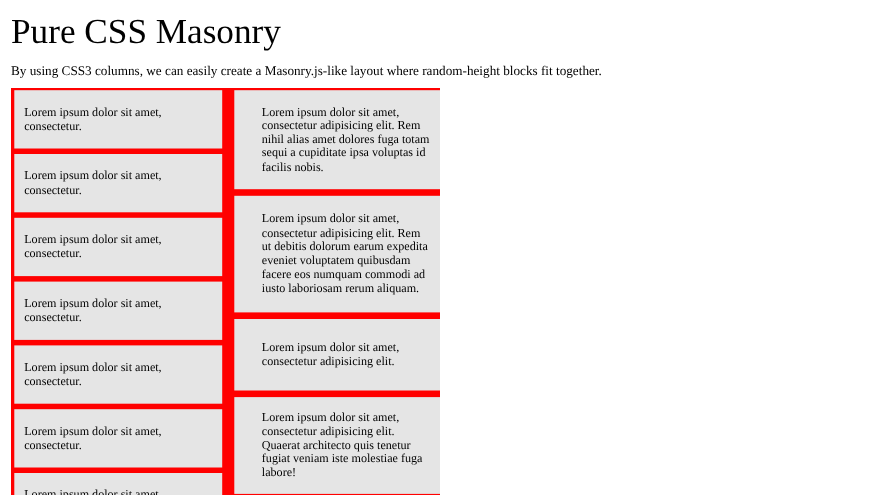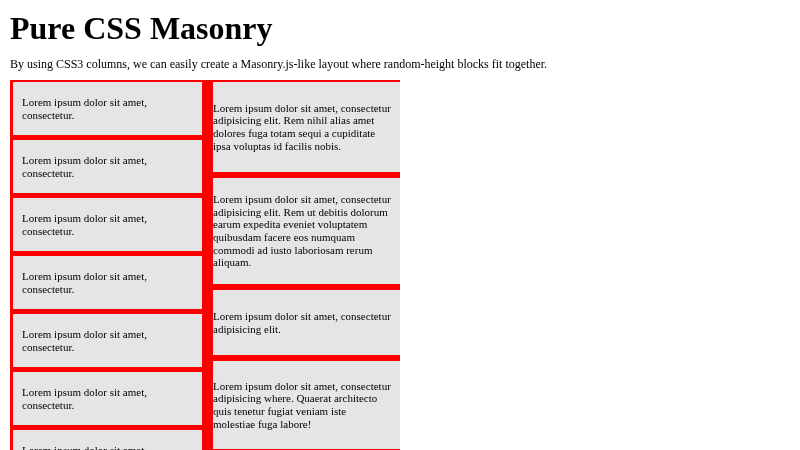--- a/index.html
+++ b/index.html
@@ -1,25 +1,25 @@
 <!DOCTYPE html>
 <html><head>
 <meta charset="utf-8">
 <style>
   html, body { margin:0; padding:0; background:#ffffff; }
   body { width:800px; height:450px; overflow:hidden; font-family:"Liberation Serif", serif; color:#000; position:relative; }
-  h1 { position:absolute; left:10px; top:8px; margin:0; font-size:32px; font-weight:bold; line-height:40px; }
+  h1 { position:absolute; left:10px; top:8px; margin:0; font-size:32px; font-weight:normal; line-height:40px; }
   .intro { position:absolute; left:10px; top:56px; margin:0; font-size:12px; line-height:16px;text-align:center; }
   .wall { position:absolute; left:10px; top:80px; width:390px; height:380px; background:#ff0000; overflow:hidden; }
   .col { position:absolute; top:2px; }
   .col.left { left:3px; width:189px; }
   .col.right { left:203px; width:187px; }
   .brick { background:#e5e5e5; box-sizing:border-box; font-size:11px; line-height:12.6px; display:flex; align-items:center; }
   .col.left .brick { height:53px; margin-bottom:5px; padding:0 9px; }
-  .col.right .brick { margin-bottom:6px; padding:0 9px 0 0; }
+  .col.right .brick { margin-bottom:6px; padding:0 9px 0 25px; }
 </style>
 </head>
 <body>
 
 <h1>Pure CSS Masonry</h1>
 <p class="intro">By using CSS3 columns, we can easily create a Masonry.js-like layout where random-height blocks fit together.</p>
 
 <div class="wall">
   <div class="col left">
     <div class="brick">Lorem ipsum dolor sit amet, consectetur.</div>
@@ -27,15 +27,15 @@
     <div class="brick">Lorem ipsum dolor sit amet, consectetur.</div>
     <div class="brick">Lorem ipsum dolor sit amet, consectetur.</div>
     <div class="brick">Lorem ipsum dolor sit amet, consectetur.</div>
     <div class="brick">Lorem ipsum dolor sit amet, consectetur.</div>
     <div class="brick">Lorem ipsum dolor sit amet, consectetur.</div>
   </div>
   <div class="col right">
     <div class="brick" style="height:90px">Lorem ipsum dolor sit amet, consectetur adipisicing elit. Rem nihil alias amet dolores fuga totam sequi a cupiditate ipsa voluptas id facilis nobis.</div>
     <div class="brick" style="height:106px">Lorem ipsum dolor sit amet, consectetur adipisicing elit. Rem ut debitis dolorum earum expedita eveniet voluptatem quibusdam facere eos numquam commodi ad iusto laboriosam rerum aliquam.</div>
     <div class="brick" style="height:65px">Lorem ipsum dolor sit amet, consectetur adipisicing elit.</div>
-    <div class="brick" style="height:88px">Lorem ipsum dolor sit amet, consectetur adipisicing where. Quaerat architecto quis tenetur fugiat veniam iste molestiae fuga labore!</div>
+    <div class="brick" style="height:88px">Lorem ipsum dolor sit amet, consectetur adipisicing elit. Quaerat architecto quis tenetur fugiat veniam iste molestiae fuga labore!</div>
   </div>
 </div>
 
 </body></html>

